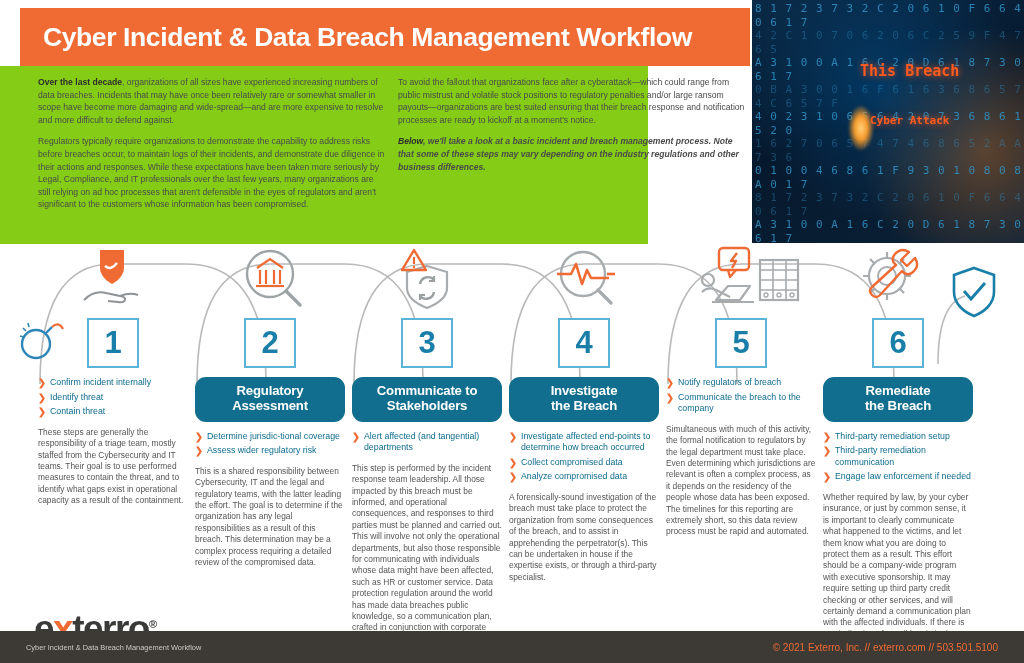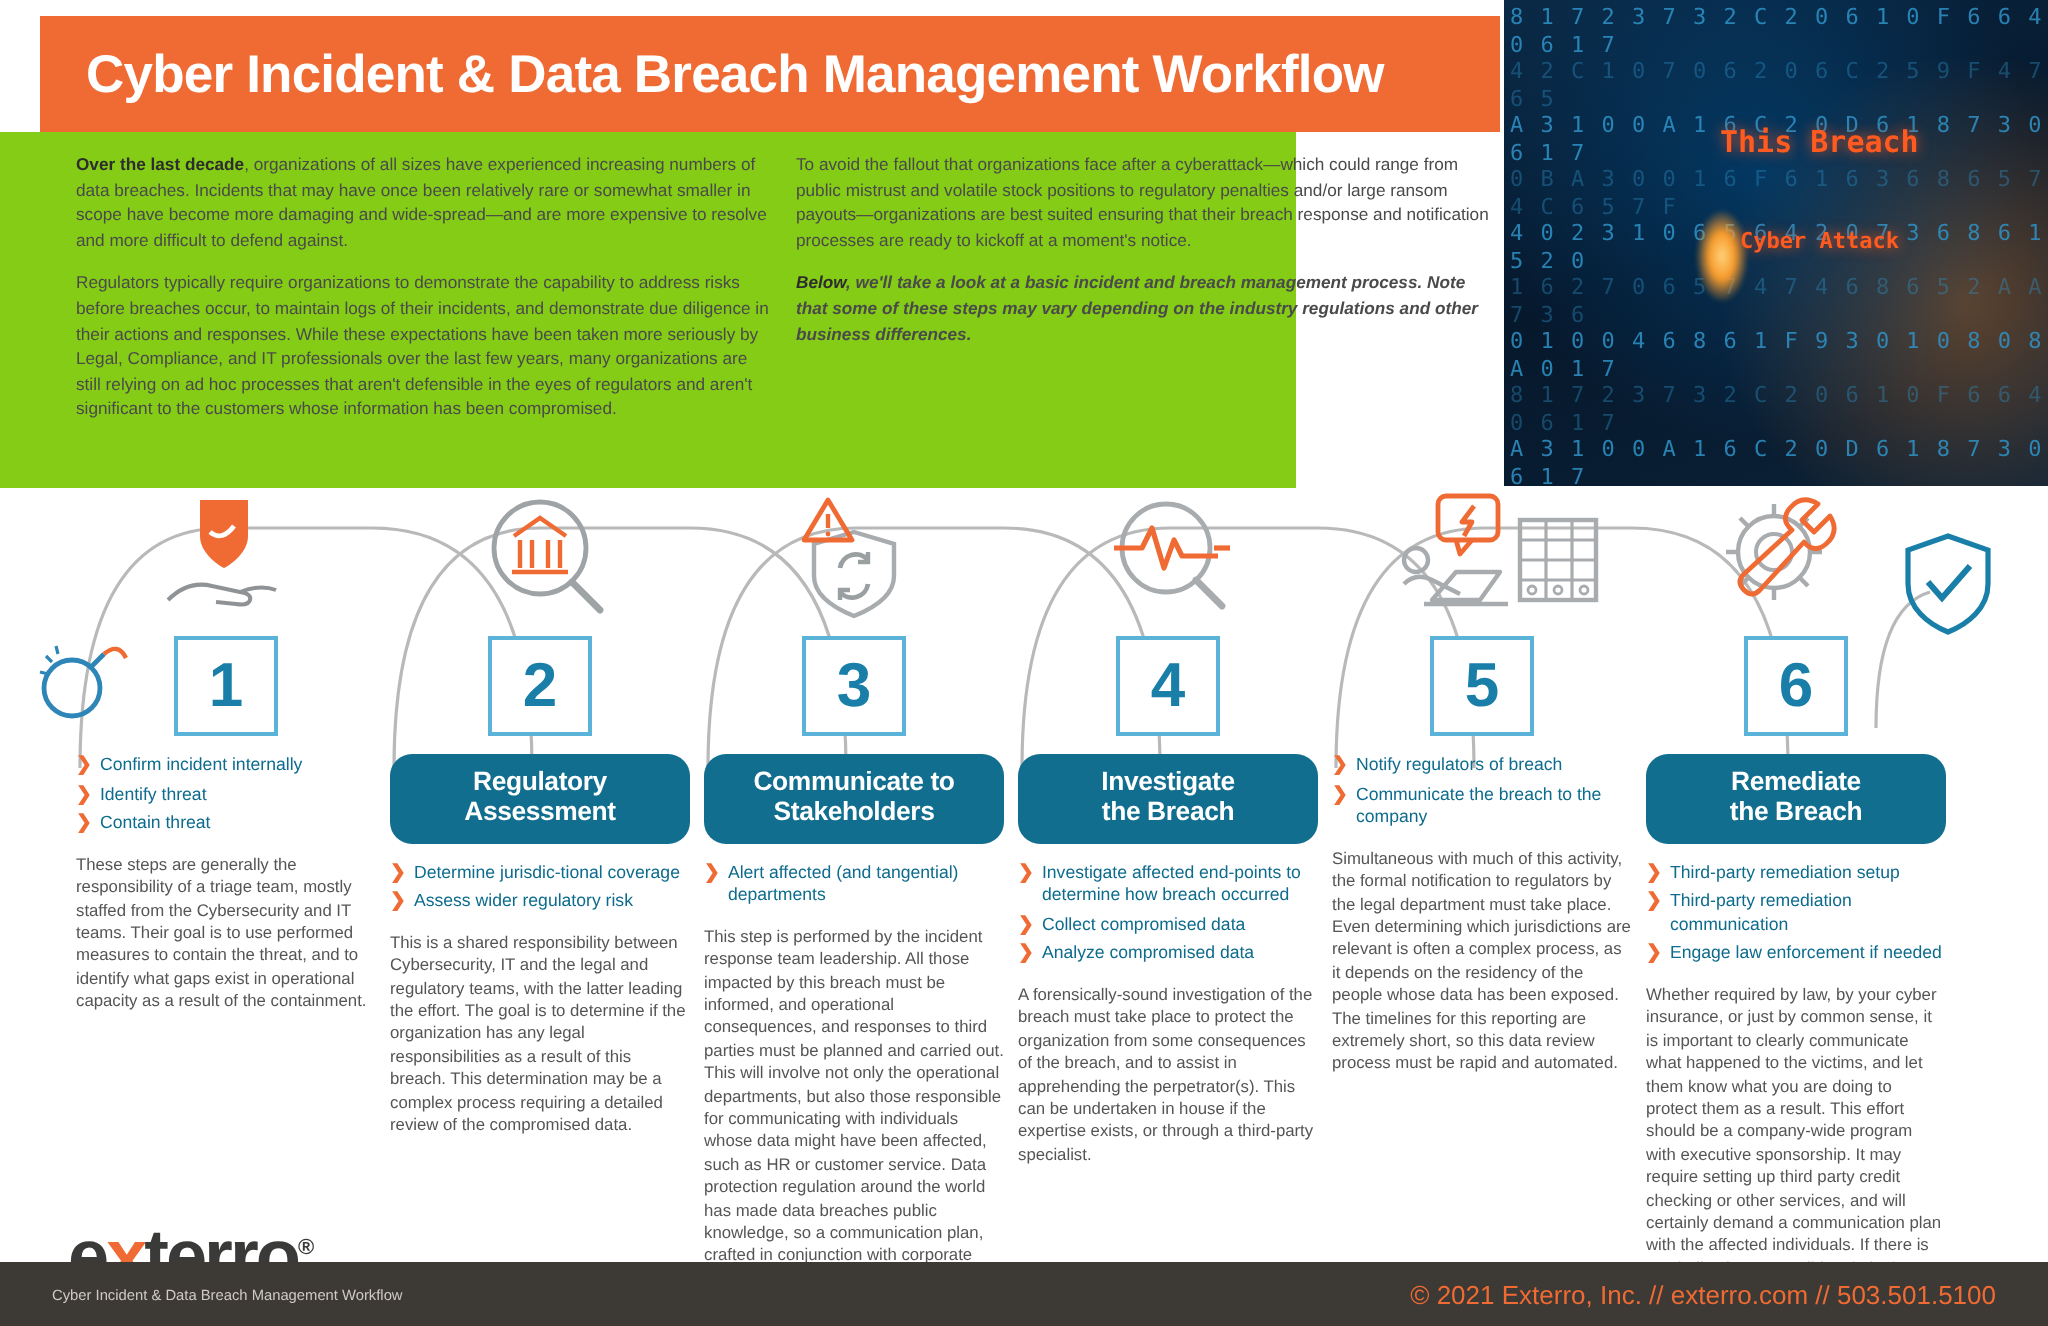--- a/index.html
+++ b/index.html
@@ -110,21 +110,21 @@
   .logo .x { color: #ef6b33; }
   .logo .reg { font-size: 11px; vertical-align: super; color: #3a3a38; }
 
   
   .footer {
     position: absolute; left: 0; bottom: 0; width: 1024px; height: 32px;
     background: #3d3935; display: flex; align-items: center;
     justify-content: space-between; padding: 0 26px;
   }
   .footer-left { color: #cfcac5; font-size: 7.4px; }
-  .footer-right { color: #ef6b33; font-size: 13px; }
+  .footer-right { color: #ef6b33; font-size: 10px; }
 </style>
 </head>
 <body>
 
 <div class="page">
 
   <div class="header-band">
     <div class="header-title">Cyber Incident &amp; Data Breach Management Workflow</div>
   </div>
 

